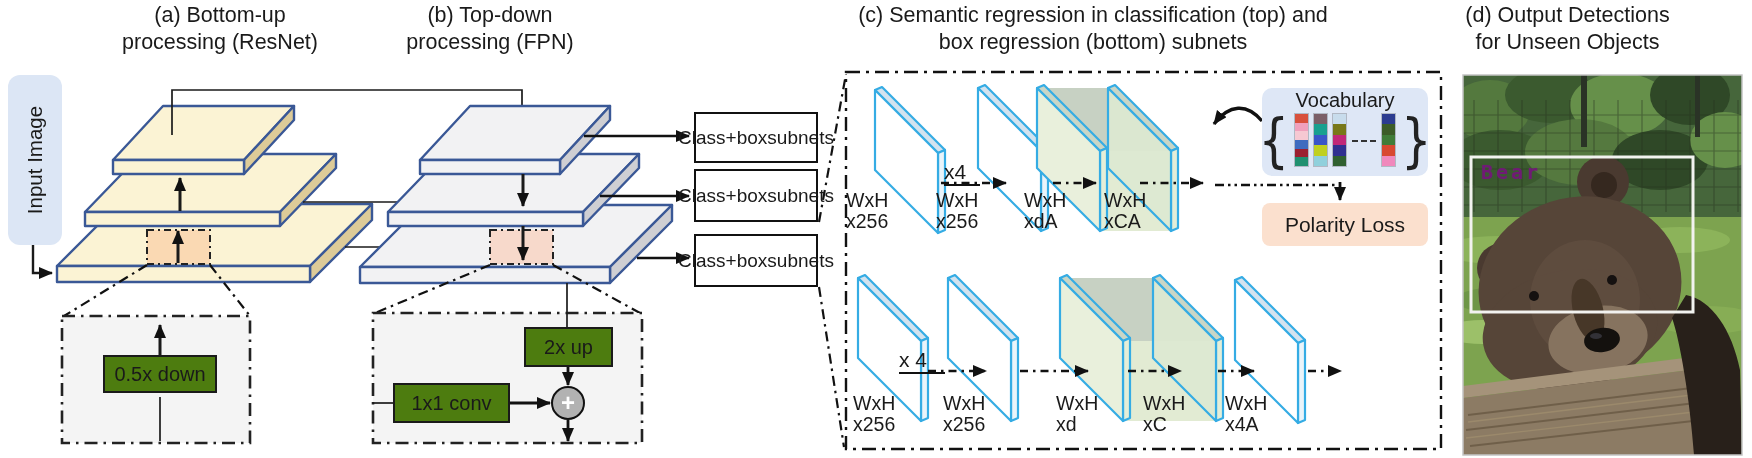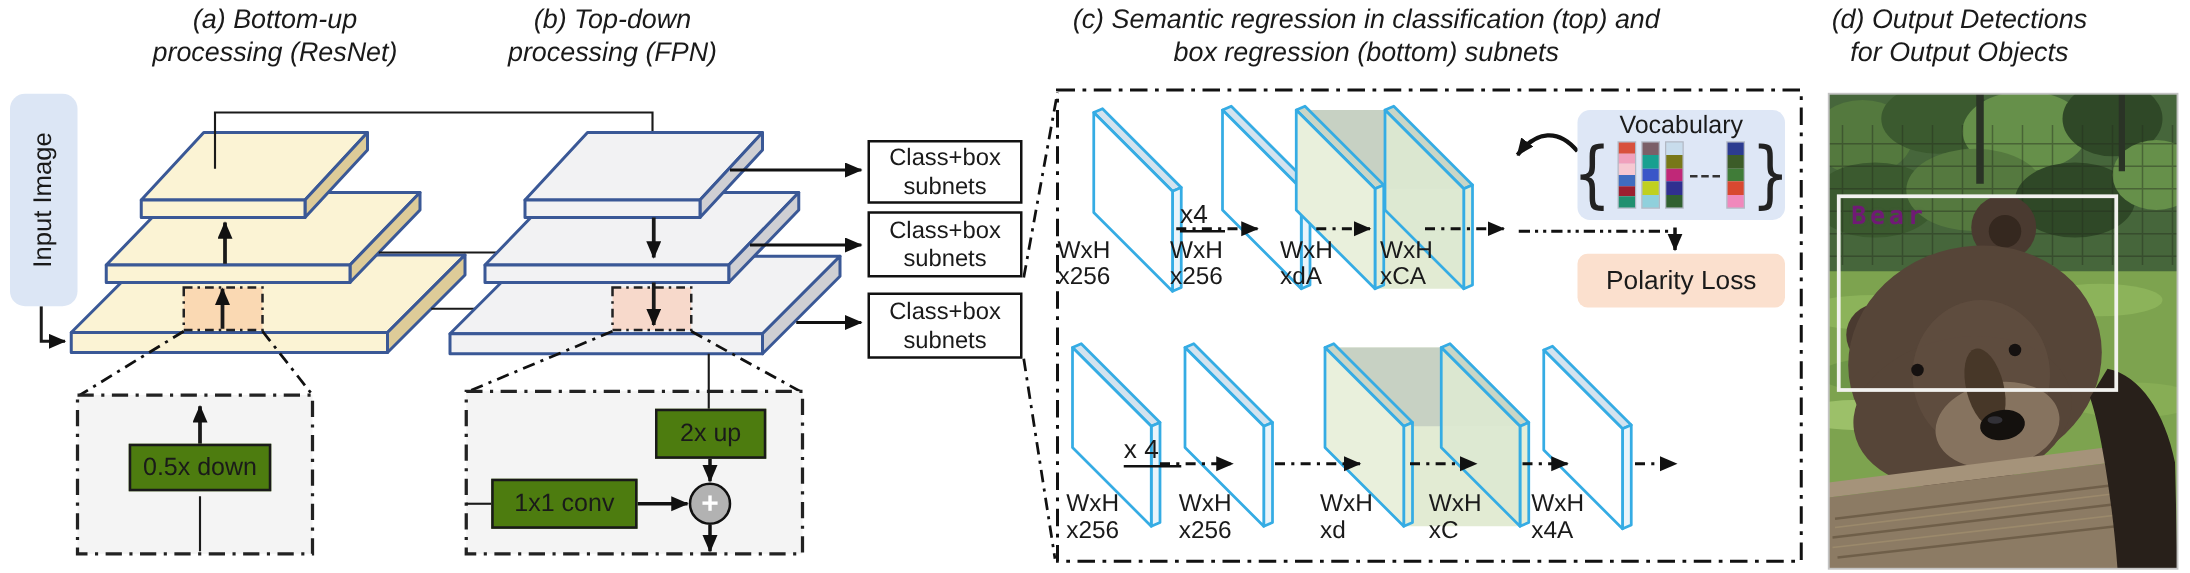--- a/index.html
+++ b/index.html
@@ -1,26 +1,26 @@
 <!DOCTYPE html>
 <html><head>
 <meta charset="utf-8">
 <style>
   html,body{margin:0;padding:0;background:#fff;}
   .canvas{position:relative;width:1752px;height:458px;background:#ffffff;
           font-family:"Liberation Sans",sans-serif;color:#1a1a1a;overflow:hidden;}
   .canvas svg{position:absolute;left:0;top:0;}
   .lbl{position:absolute;}
   .title{font-size:21.5px;line-height:27px;text-align:center;}
-  .title span{display:block;font-style:italic;}
+  .title span{display:block;}
   .feat{font-size:19.5px;line-height:21px;text-align:left;}
   .feat span{display:block;}
   .boxed{border:2.2px solid #1a1a1a;background:#4d7c0f;display:flex;align-items:center;
          justify-content:center;font-size:20px;box-sizing:border-box;}
-  .subnet{border:2.2px solid #111;background:#fff;display:flex;flex-direction:column;
+  .subnet{border:2.2px solid #111;background:#fff;display:flex;
           align-items:center;justify-content:center;font-size:19px;line-height:23px;box-sizing:border-box;}
   .repeat{font-size:21px;text-align:left;border-bottom:2.5px solid #111;padding-bottom:0;}
   .input-box{background:#DCE6F5;border-radius:12px;}
   .input-box span{position:absolute;left:50%;top:50%;transform:translate(-50%,-50%) rotate(-90deg);
                   white-space:nowrap;font-size:20.5px;}
   .plus-circle{background:#B2B2B2;border:2.5px solid #111;border-radius:50%;color:#fff;
                font-size:24px;font-weight:bold;display:flex;align-items:center;justify-content:center;box-sizing:border-box;}
   .vocab{background:#DEE7F6;border-radius:10px;}
   .vocab-title{text-align:center;font-size:20px;margin-top:1px;}
   .vocab-row{display:flex;align-items:center;justify-content:center;gap:6px;height:56px;padding:0 3px;}
@@ -294,21 +294,21 @@
 <div class="lbl title" style="left:360px;top:2px;width:260px;">
   <span>(b) Top-down</span>
   <span>processing (FPN)</span>
 </div>
 <div class="lbl title" style="left:788px;top:2px;width:610px;">
   <span>(c) Semantic regression in classification (top) and</span>
   <span>box regression (bottom) subnets</span>
 </div>
 <div class="lbl title" style="left:1425px;top:2px;width:285px;">
   <span>(d) Output Detections</span>
-  <span>for Output Objects</span>
+  <span>for Unseen Objects</span>
 </div>
 
 <div class="lbl input-box" style="left:8px;top:75px;width:54px;height:170px;">
   <span>Input Image</span>
 </div>
 
 <div class="lbl boxed" style="left:103px;top:355px;width:114px;height:38px;">
   <span>0.5x down</span>
 </div>
 <div class="lbl boxed" style="left:524px;top:327px;width:89px;height:40px;">

